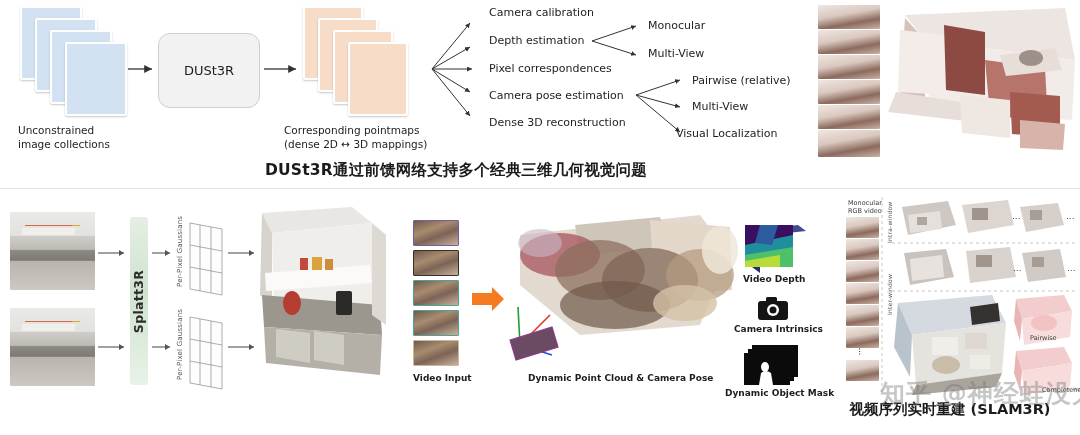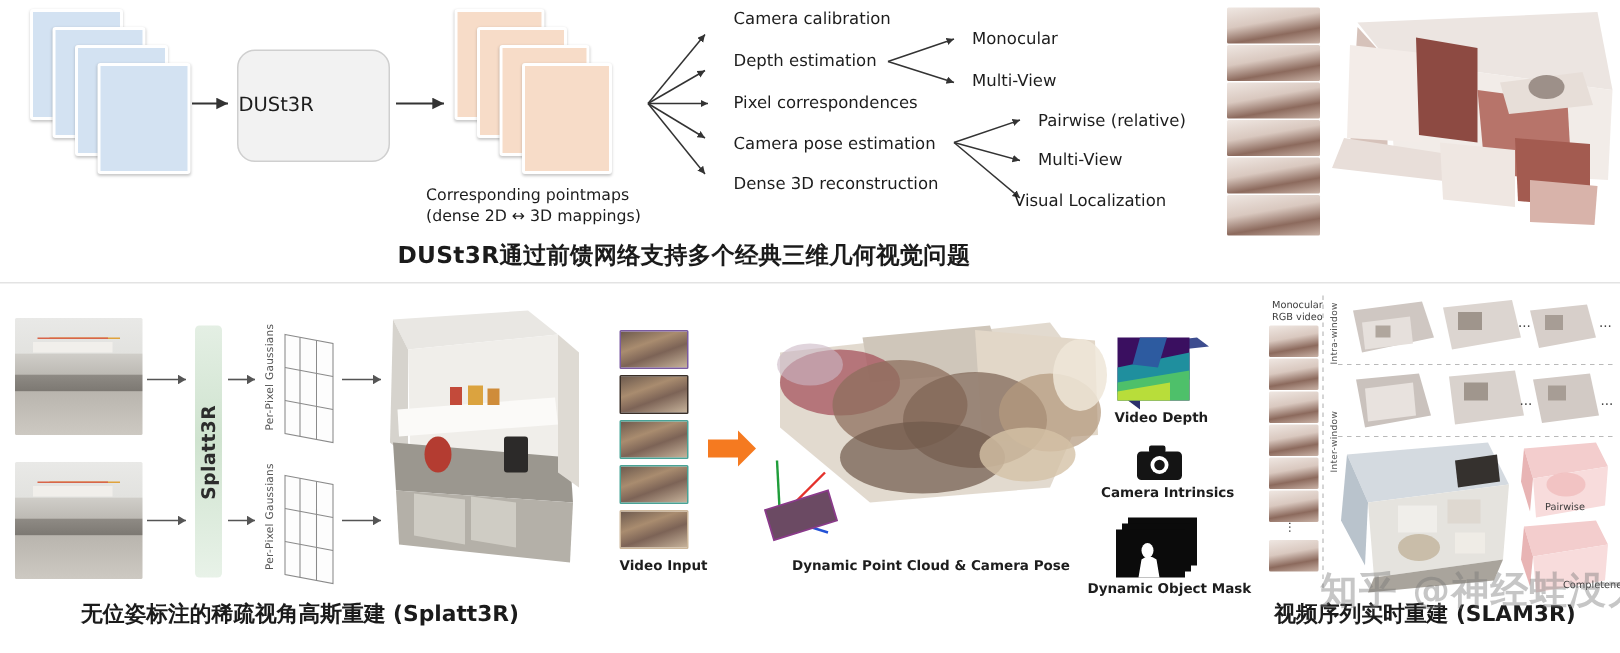--- a/index.html
+++ b/index.html
@@ -28,21 +28,21 @@
   .card{
     position:absolute;border:2px solid #ffffff;border-radius:2px;
     box-shadow:0 1px 2px rgba(0,0,0,.22);
   }
   .card.blue{background:#d3e2f2;}
   .card.peach{background:#f7dcc8;}
 
   
   .modelbox{
     position:absolute;background:#f2f2f2;border:1px solid #cfcfcf;border-radius:12px;
-    display:flex;align-items:center;justify-content:flex-start;
+    display:flex;align-items:center;justify-content:center;
     font-size:13px;color:#1d1d1d;
   }
 
   
   svg.layer{position:absolute;left:0;top:0;overflow:visible;}
 
   
   .splatbar{
     position:absolute;border-radius:3px;
     background:linear-gradient(180deg,#e4efe4 0%,#cfe3cf 45%,#e8f2e8 100%);
@@ -84,20 +84,24 @@
 
   <div class="abs" style="left:0;top:0;width:1080px;height:175px;">
 
     <div class="stack" style="left:20px;top:6px;width:110px;height:112px;">
       <div class="card blue" style="left:0;top:0;width:58px;height:70px;"></div>
       <div class="card blue" style="left:15px;top:12px;width:58px;height:70px;"></div>
       <div class="card blue" style="left:30px;top:24px;width:58px;height:70px;"></div>
       <div class="card blue" style="left:45px;top:36px;width:58px;height:70px;"></div>
     </div>
 
+    <div class="lbl2 abs" style="left:18px;top:124px;text-align:left;">
+      <div>Unconstrained</div>
+      <div>image collections</div>
+    </div>
 
     <div class="modelbox" style="left:158px;top:33px;width:100px;height:73px;">
       <span>DUSt3R</span>
     </div>
 
     <div class="stack" style="left:303px;top:6px;width:112px;height:112px;">
       <div class="card peach" style="left:0;top:0;width:56px;height:70px;"></div>
       <div class="card peach" style="left:15px;top:12px;width:56px;height:70px;"></div>
       <div class="card peach" style="left:30px;top:24px;width:56px;height:70px;"></div>
       <div class="card peach" style="left:45px;top:36px;width:56px;height:70px;"></div>
@@ -236,21 +240,20 @@
         <polygon points="314,136 344,140 344,170 314,165" fill="#cfccc4"></polygon>
         <rect x="300" y="63" width="8" height="12" fill="#c34a3a"></rect>
         <rect x="312" y="62" width="10" height="13" fill="#dba33f"></rect>
         <rect x="325" y="64" width="8" height="11" fill="#cf8c3a"></rect>
         <ellipse cx="292" cy="108" rx="9" ry="12" fill="#b43c31"></ellipse>
         <rect x="336" y="96" width="16" height="24" rx="2" fill="#2c2a29"></rect>
         <polygon points="372,28 386,40 386,130 372,120" fill="#dedad3"></polygon>
       </g>
     </svg>
 
-    <div class="cap-sm abs" style="left:0;top:205px;width:400px;">无位姿标注的稀疏视角高斯重建 (Splatt3R)</div>
   </div>
 
   <div class="abs" style="left:400px;top:195px;width:420px;height:240px;">
 
     <div class="photo crowd" style="left:13px;top:25px;border:1.5px solid #7a5aa0;width:44px;height:24px;"></div>
     <div class="photo crowd" style="left:13px;top:55px;border:1.5px solid #3a2f28;width:44px;height:24px;"></div>
     <div class="photo crowd" style="left:13px;top:85px;border:1.5px solid #49a396;width:44px;height:24px;"></div>
     <div class="photo crowd" style="left:13px;top:115px;border:1.5px solid #49a396;width:44px;height:24px;"></div>
     <div class="photo crowd" style="left:13px;top:145px;border:1.5px solid #cdb79a;width:44px;height:24px;"></div>
 

